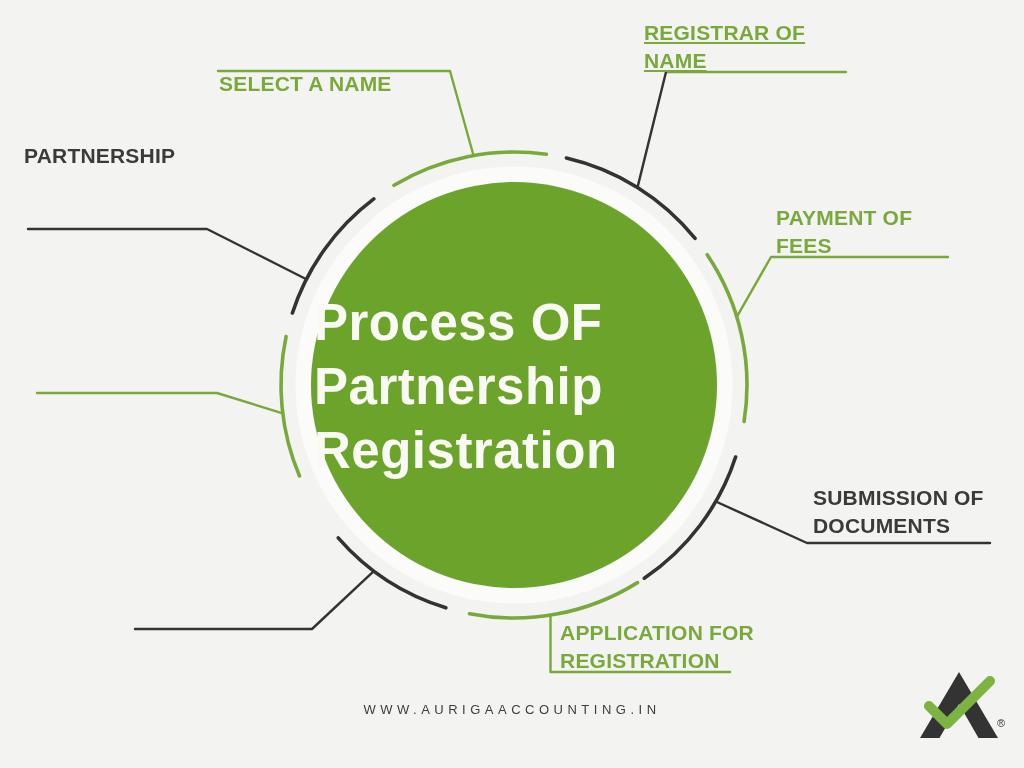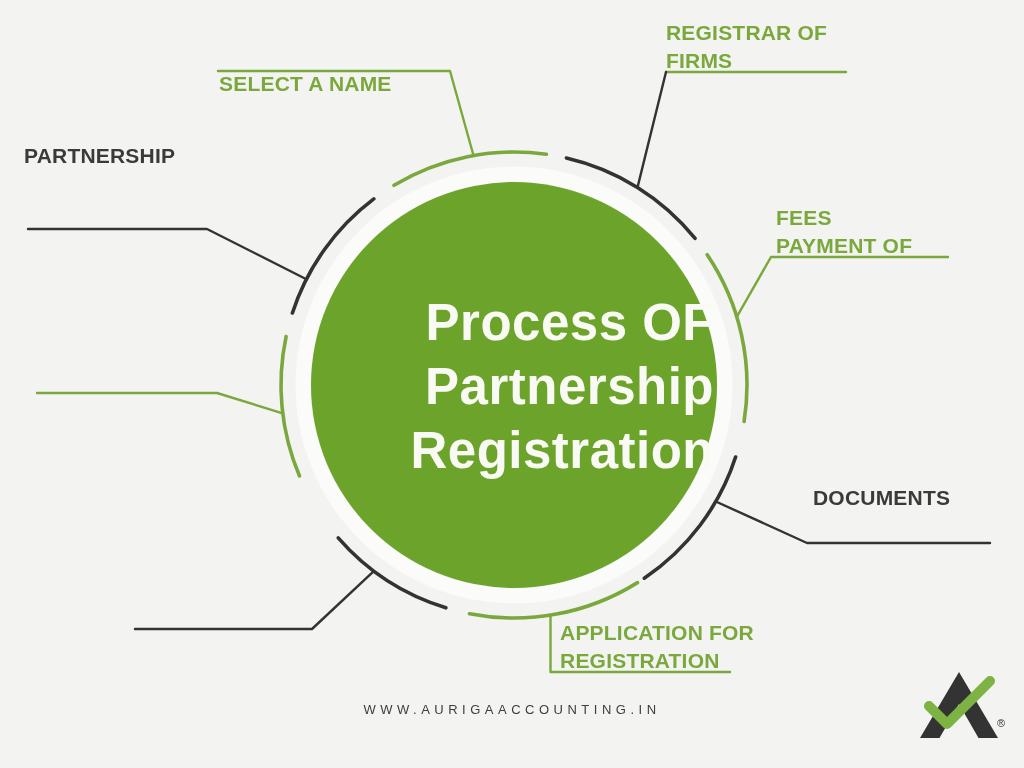--- a/index.html
+++ b/index.html
@@ -13,29 +13,29 @@
   svg.art{position:absolute;left:0;top:0;}
   .stroke-green{stroke:var(--green);fill:none;}
   .stroke-dark{stroke:var(--dark);fill:none;}
   .arc{stroke-width:3.6px;stroke-linecap:round;}
   .connector{stroke-width:2.4px;stroke-linecap:round;stroke-linejoin:round;}
   .disc{fill:var(--circle);}
   .halo{fill:none;stroke:var(--halo);stroke-width:15px;}
   .logo-a{fill:var(--dark);}
   .logo-check{stroke:#7cb342;stroke-width:10px;fill:none;stroke-linecap:round;stroke-linejoin:round;}
   .center-title{
-    position:absolute;left:314px;top:291px;width:400px;text-align:right;
+    position:absolute;left:314px;top:291px;width:400px;text-align:left;
     color:var(--center-text);font-weight:bold;font-size:51px;line-height:64px;letter-spacing:.5px;
   }
   .lbl{position:absolute;font-weight:bold;font-size:21px;line-height:28px;letter-spacing:.2px;white-space:nowrap;}
   .lbl-green{color:var(--green);}
   .lbl-dark{color:var(--label-dark);}
   #lbl-prepare{left:24px;top:142px;}
   #lbl-select{left:219px;top:43px;margin-top:27px;}
-  #lbl-registrar{left:666px;top:19px;}
+  #lbl-registrar{left:644px;top:19px;text-decoration:underline;}
   #lbl-payment{left:776px;top:204px;}
   #lbl-stamp{left:37px;top:365px;}
   #lbl-submission{left:813px;top:484px;}
   #lbl-notarization{left:130px;top:598px;}
   #lbl-application{right:270px;top:619px;text-align:left;}
   .footer{
     position:absolute;left:0;top:702px;width:1024px;text-align:center;
     color:var(--footer);font-size:13px;letter-spacing:4.5px;font-weight:500;
   }
   .reg-mark{position:absolute;left:997px;top:717px;font-size:11px;color:var(--dark);}
@@ -84,30 +84,31 @@
   <div class="lbl lbl-dark" id="lbl-prepare">
     <div>PARTNERSHIP</div>
   </div>
 
   <div class="lbl lbl-green" id="lbl-select">
     <div>SELECT A NAME</div>
   </div>
 
   <div class="lbl lbl-green" id="lbl-registrar">
     <div>REGISTRAR OF</div>
-    <div>FIRMS</div>
+    <div>NAME</div>
   </div>
 
   <div class="lbl lbl-green" id="lbl-payment">
+    <div>PAYMENT OF</div>
     <div>FEES</div>
-    <div>PAYMENT OF</div>
   </div>
 
 
   <div class="lbl lbl-dark" id="lbl-submission">
+    <div>SUBMISSION OF</div>
     <div>DOCUMENTS</div>
   </div>
 
 
   <div class="lbl lbl-green" id="lbl-application">
     <div>APPLICATION FOR</div>
     <div>REGISTRATION</div>
   </div>
 
   <div class="footer">WWW.AURIGAACCOUNTING.IN</div>

